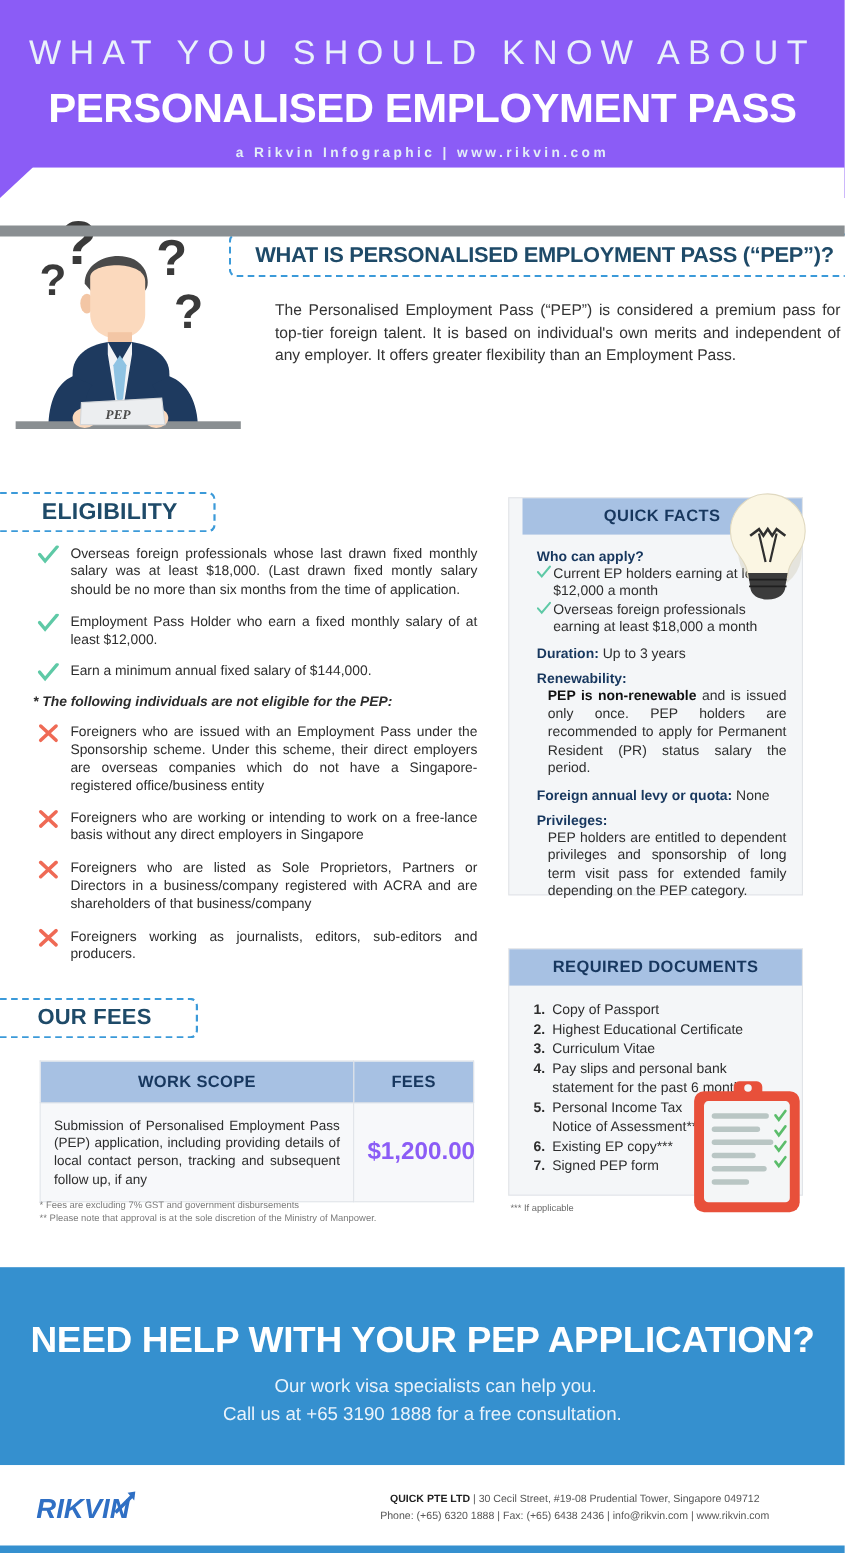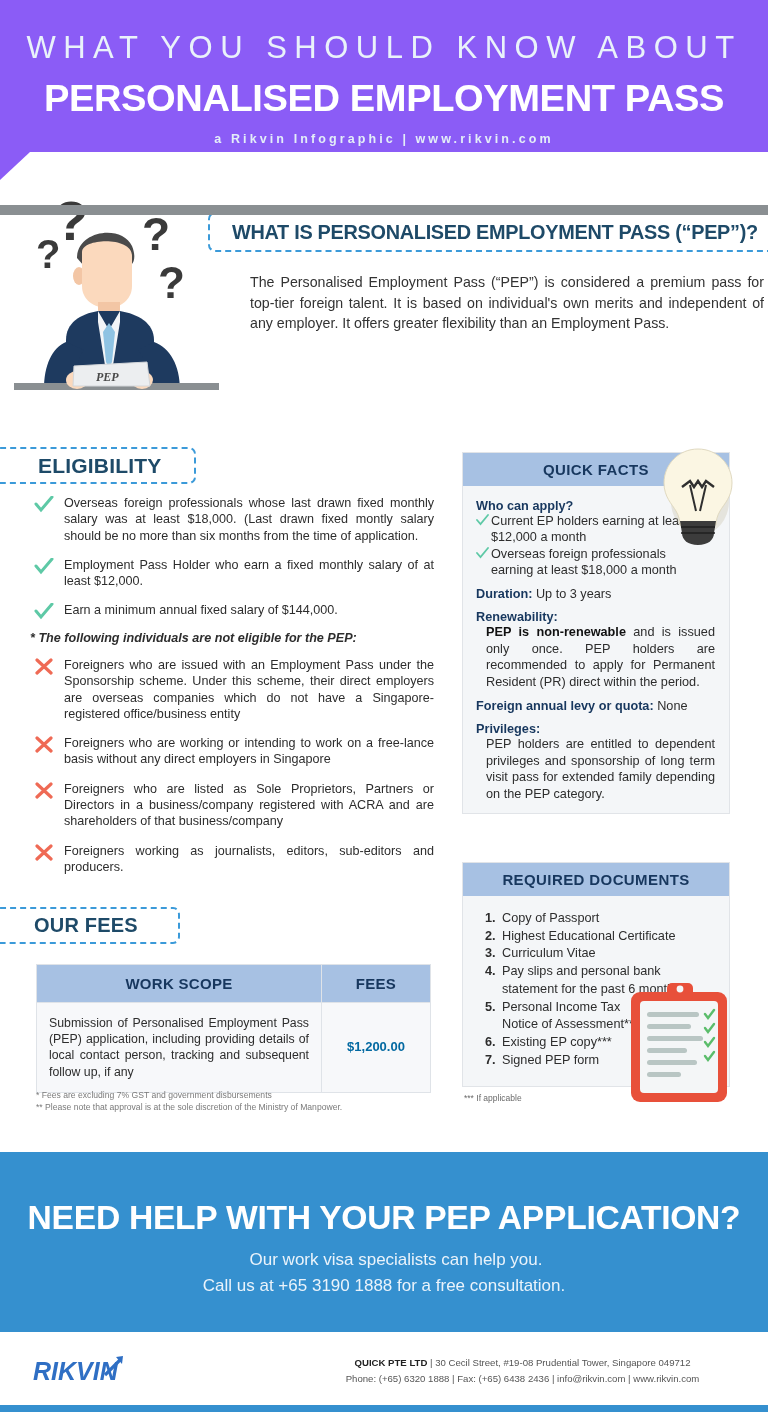--- a/index.html
+++ b/index.html
@@ -89,21 +89,21 @@
 
   
   .panel { position:absolute; background:#f4f6f8; border:1px solid #e1e4e8; }
   .panel-head {
     background:#a7c1e3; height:33px; display:flex; align-items:center;
     justify-content:center; position:relative; z-index:1;
   }
   .panel-head span {
     color:#17375e; font-size:15px; font-weight:700; letter-spacing:0.4px;
   }
-  #qf-panel { left:462px; top:452px; width:268px; height:362px; }
+  #qf-panel { left:462px; top:452px; width:268px; height:362px;padding-left:12px; }
   #rd-panel { left:462px; top:862px; width:268px; height:225px; }
 
   .qf-body { padding:13px 14px 0 13px; position:relative; z-index:2; }
   .qf-h { font-size:12.7px; font-weight:700; color:#17375e; }
   .qf-h .norm { font-weight:400; color:#2d2d2d; }
   .qf-p { font-size:12.7px; line-height:16.5px; color:#2d2d2d; text-align:justify; }
   .qf-p b { color:#111; }
   .qf-sub { padding-left:10px; }
   .qf-gap { height:9px; }
   .qf-ck { display:flex; margin-bottom:0px; }
@@ -127,21 +127,21 @@
   .fees-table th {
     background:#a7c1e3; color:#17375e; font-size:15px; font-weight:700;
     height:38px; letter-spacing:0.3px; border:1px solid #dfe3e8;
   }
   .fees-table td {
     background:#f7f8fa; border:1px solid #dfe3e8;
     font-size:12.3px; line-height:16.2px; color:#2d2d2d;
     padding:12px 12px; vertical-align:middle; text-align:justify;
   }
   .fees-table td.amount {
-    text-align:center; font-size:13px; font-weight:700; color:#0369a1;
+    text-align:center; font-size:22px; font-weight:700; color:#8b5cf6;
   }
   .fees-foot {
     position:absolute; left:36px; top:1089px;
     font-size:8.6px; line-height:12px; color:#7a7a7a;
   }
 
   
   .cta {
     position:absolute; left:0; top:1152px; width:768px; height:180px;
     background:#3590cf; text-align:center; color:#fff;
@@ -312,21 +312,21 @@
 
     <div class="qf-gap"></div>
     <div class="qf-h">
       <span>Duration:</span>
       <span class="norm">Up to 3 years</span>
     </div>
 
     <div class="qf-gap"></div>
     <div class="qf-h">Renewability:</div>
     <div class="qf-p qf-sub">
-      <b>PEP is non-renewable</b><span> and is issued only once. PEP holders are recommended to apply for Permanent Resident (PR) direct within the period.</span>
+      <b>PEP is non-renewable</b><span> and is issued only once. PEP holders are recommended to apply for Permanent Resident (PR) status salary the period.</span>
     </div>
 
     <div class="qf-gap"></div>
     <div class="qf-h">
       <span>Foreign annual levy or quota:</span>
       <span class="norm">None</span>
     </div>
 
     <div class="qf-gap"></div>
     <div class="qf-h">Privileges:</div>

